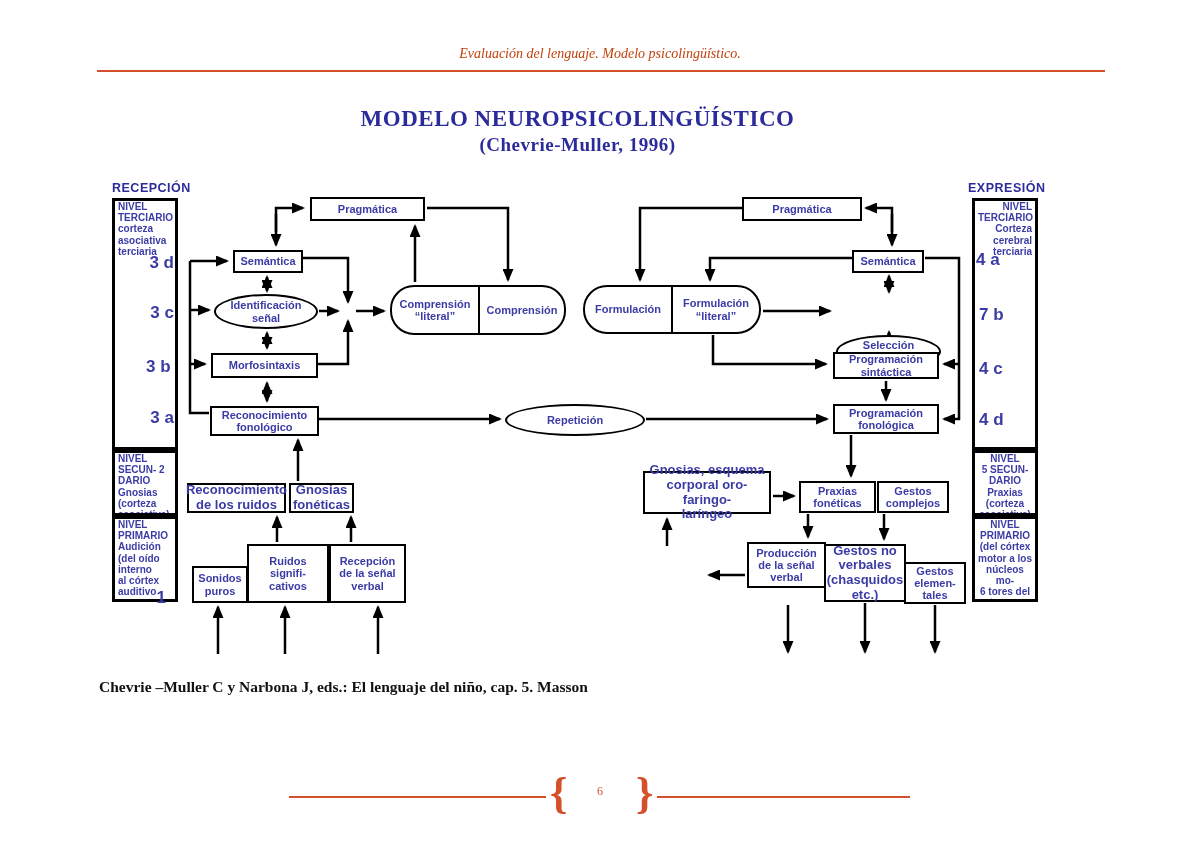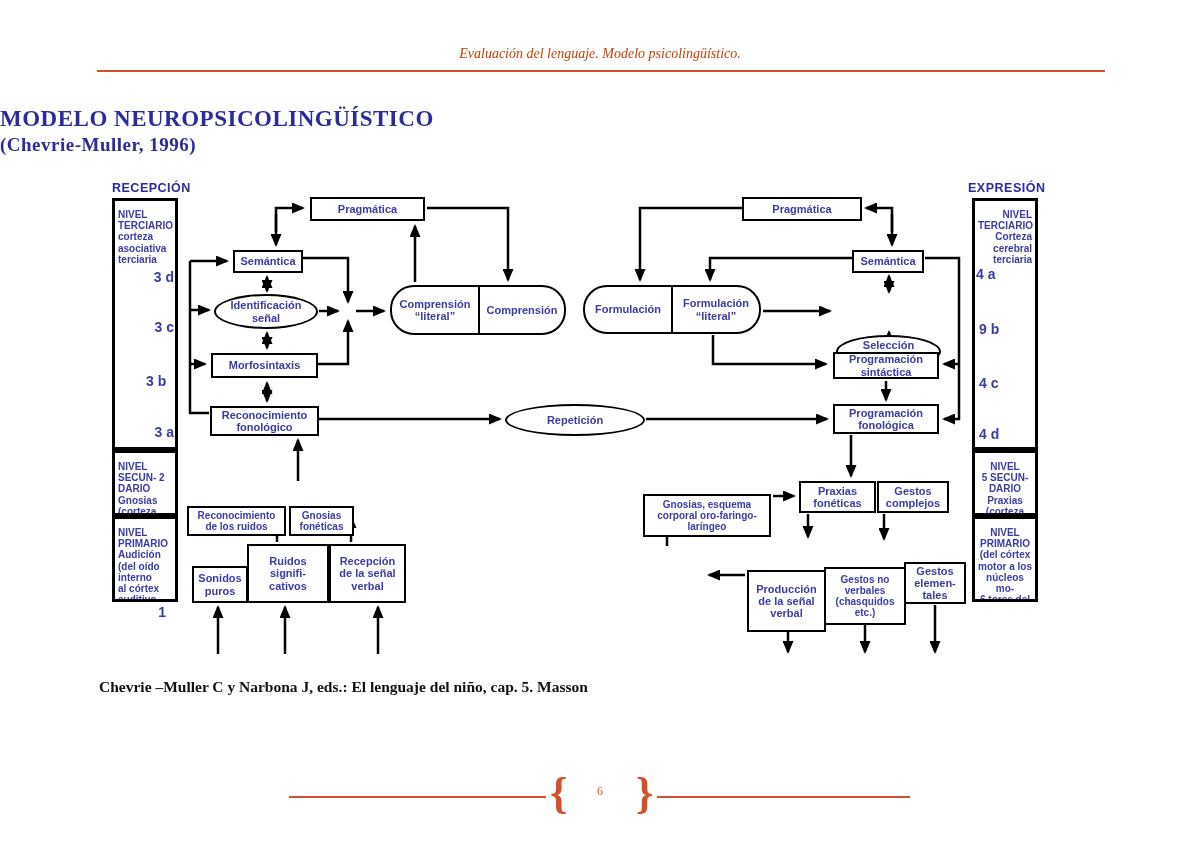--- a/index.html
+++ b/index.html
@@ -1,35 +1,35 @@
 <!DOCTYPE html>
 <html><head>
 <meta charset="utf-8">
 <style>
   html,body { margin:0; padding:0; background:#ffffff; }
   .page { position:relative; width:1200px; height:849px; background:#fff; overflow:hidden;
           font-family:"Liberation Sans",sans-serif; }
   .hdr { position:absolute; top:46px; left:0; width:1200px; text-align:center;
          font:italic 14px "Liberation Serif",serif; color:#c2410c; }
   .hrule { position:absolute; top:70px; left:97px; width:1008px; height:0; border-top:2px solid #d4502a; }
-  .title1 { position:absolute; top:106px; left:0; width:1155px; 
+  .title1 { position:absolute; top:106px; left:0; width:1155px; text-align:center;
             font-weight:bold; font-size:23px; font-family:"Liberation Serif",serif;
             color:#2b2b9b; letter-spacing:.5px; }
   .title2 { top:134px; font-size:19px; }
   .wires { position:absolute; left:0; top:0; }
   .col-hdr { position:absolute; font-weight:bold; font-size:12.5px; color:#2b2b9b; letter-spacing:.5px; }
   .colbox { position:absolute; border:3px solid #000; background:#fff; color:#3b3ba6;
             font-weight:bold; font-size:10px; line-height:1.12; white-space:pre-line;
-            padding:8px 3px; box-sizing:border-box; overflow:hidden; }
-  .lvl-label { position:absolute; color:#3b3ba6; font-weight:bold; font-size:14px;margin-top:16px; }
+            padding:0 3px; box-sizing:border-box; overflow:hidden; }
+  .lvl-label { position:absolute; color:#3b3ba6; font-weight:bold; font-size:17px; }
   .node { position:absolute; border:2.5px solid #000; background:#fff; color:#3b3ba6;
           font-weight:bold; font-size:11px; line-height:1.12; display:flex; align-items:center;
           justify-content:center; text-align:center; white-space:pre-line; box-sizing:border-box; }
   .ellipse { border-radius:50%; }
-  .small { font-size:10px;margin-top:23px; }
+  .small { font-size:13px; }
   .pill { border-radius:24px; padding:0;align-items:flex-end; }
   .pill .cell { display:flex; align-items:center; justify-content:center; text-align:center;
                 white-space:pre-line; height:100%; box-sizing:border-box; }
   .pill .first { border-right:2.5px solid #000; }
   .caption { position:absolute; top:678px; left:99px; font-weight:bold; font-size:15.5px;
              font-family:"Liberation Serif",serif; color:#111; }
   .fline { position:absolute; top:796px; height:0; border-top:2px solid #d4502a; }
   .bracket { position:absolute; color:#d4502a; font-weight:bold; font-size:44px;
              font-family:"Liberation Serif",serif; line-height:1; }
   .pagenum { position:absolute; top:784px; left:560px; width:80px; text-align:center;
@@ -151,21 +151,21 @@
 asociativa)</div>
   <div class="colbox" style="left:972px; top:516px; width:66px; height:86px; text-align:center;">NIVEL
 PRIMARIO
 (del córtex
 motor a los
 núcleos mo-
 6  tores del
 tronco
 cerebral</div>
   <div class="lvl-label" style="left:976px; top:250px;">4 a</div>
-  <div class="lvl-label" style="left:979px; top:305px;">9 b</div>
+  <div class="lvl-label" style="left:979px; top:305px;">7 b</div>
   <div class="lvl-label" style="left:979px; top:359px;">4 c</div>
   <div class="lvl-label" style="left:979px; top:410px;">4 d</div>
 
   <div class="node" style="left:310px; top:197px; width:115px; height:24px;">Pragmática</div>
   <div class="node" style="left:233px; top:250px; width:70px; height:23px;">Semántica</div>
   <div class="node ellipse" style="left:214px; top:294px; width:104px; height:35px;">Identificación
 señal</div>
   <div class="node" style="left:211px; top:353px; width:107px; height:25px;">Morfosintaxis</div>
   <div class="node" style="left:210px; top:406px; width:109px; height:30px;">Reconocimiento
 fonológico</div>
@@ -203,21 +203,21 @@
 de la señal
 verbal</div>
 
   <div class="node small" style="left:643px; top:471px; width:128px; height:43px;">Gnosias, esquema
 corporal oro-faringo-
 laríngeo</div>
   <div class="node" style="left:799px; top:481px; width:77px; height:32px;">Praxias
 fonéticas</div>
   <div class="node" style="left:877px; top:481px; width:72px; height:32px;">Gestos
 complejos</div>
-  <div class="node" style="left:747px; top:542px; width:79px; height:62px;margin-top:28px;">Producción
+  <div class="node" style="left:747px; top:542px; width:79px; height:46px;">Producción
 de la señal
 verbal</div>
   <div class="node small" style="left:824px; top:544px; width:82px; height:58px;">Gestos no
 verbales
 (chasquidos
 etc.)</div>
   <div class="node" style="left:904px; top:562px; width:62px; height:42px;">Gestos
 elemen-
 tales</div>
 

